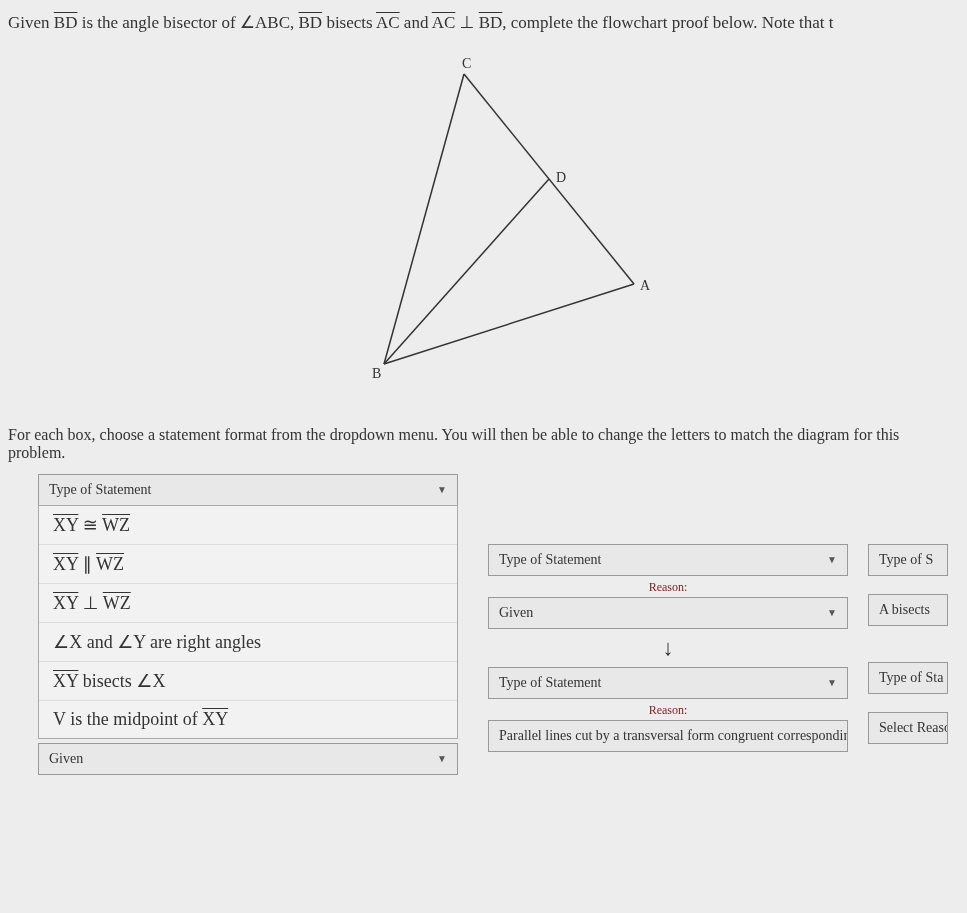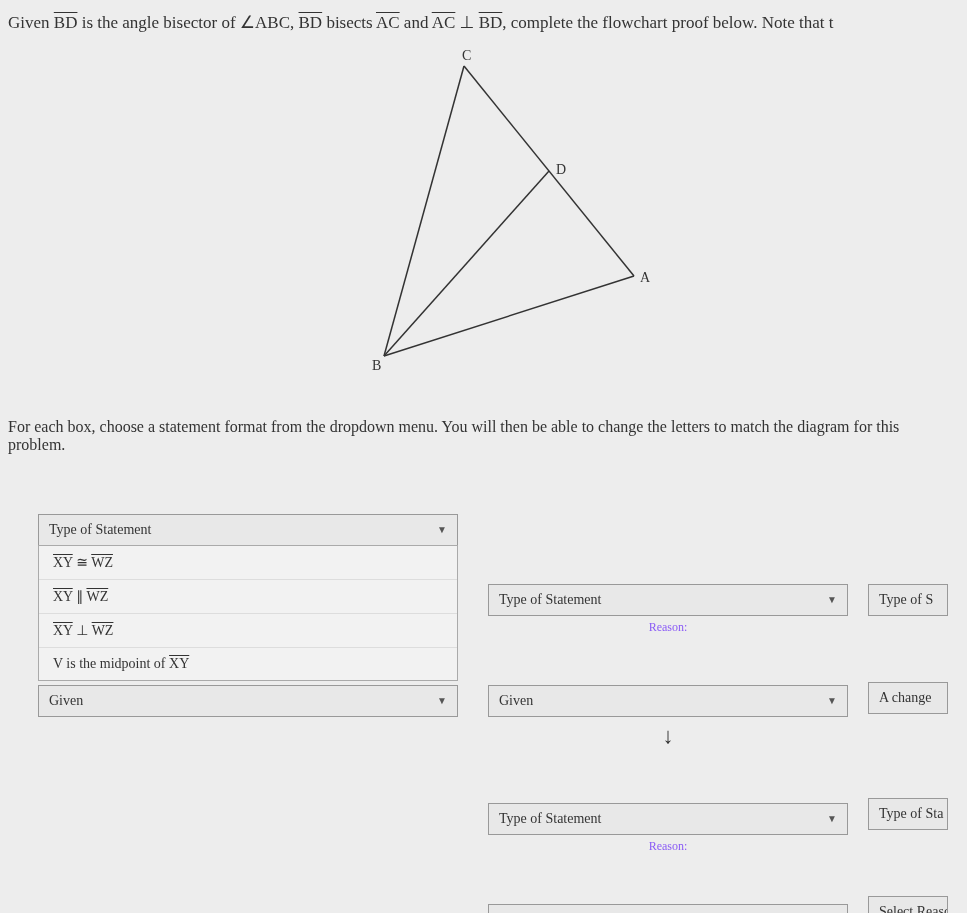--- a/index.html
+++ b/index.html
@@ -10,21 +10,21 @@
     height: 913px;
     overflow: hidden;
     color: #333;
   }
   .page {
     padding: 10px 8px;
   }
   .problem-text {
     font-size: 17px;
     line-height: 1.5;
-    margin-bottom: 10px;
+    margin-bottom: 18px;
   }
   .overline {
     text-decoration: overline;
   }
   .diagram-wrap {
     width: 100%;
     display: flex;
     justify-content: center;
     margin: 10px 0 30px 0;
   }
@@ -58,45 +58,44 @@
     background: #e8e8e8;
     padding: 6px 10px;
     font-size: 14px;
     font-family: Georgia, serif;
     display: flex;
     justify-content: space-between;
     align-items: center;
     height: 32px;
     white-space: nowrap;
     overflow: hidden;
-    margin-top: 48px;
   }
   .dropdown-box .caret {
     font-size: 10px;
     color: #555;
   }
   .option-list {
     border: 1px solid #aaa;
     background: #f2f2f2;
     margin-top: -1px;
   }
   .option-item {
     padding: 8px 14px;
-    font-size: 14px;
+    font-size: 18px;
     border-bottom: 1px solid #ddd;
     font-family: Georgia, serif;
     cursor: pointer;
   }
   .option-item:last-child { border-bottom: none; }
   .reason-row {
     display: flex;
     justify-content: center;
     font-size: 12px;
     padding: 4px 0 2px 0;
-    color: #8b5cf6;
+    color: #7f1d1d;
   }
   .arrow-down {
     text-align: center;
     font-size: 22px;
     padding: 6px 0;
   }
   .stmt-block { margin-bottom: 0; }
   svg.tri { display: block; }
 </style>
 </head>
@@ -127,20 +126,22 @@
 
     <div class="col-left">
       <div class="dropdown-box">
         <span>Type of Statement</span>
         <span class="caret">▼</span>
       </div>
       <div class="option-list">
         <div class="option-item"><span style="text-decoration:overline">XY</span> ≅ <span style="text-decoration:overline">WZ</span></div>
         <div class="option-item"><span style="text-decoration:overline">XY</span> ∥ <span style="text-decoration:overline">WZ</span></div>
         <div class="option-item"><span style="text-decoration:overline">XY</span> ⊥ <span style="text-decoration:overline">WZ</span></div>
+        <div class="option-item">∠X and ∠Y are right angles</div>
+        <div class="option-item"><span style="text-decoration:overline">XY</span> bisects ∠X</div>
         <div class="option-item">V is the midpoint of <span style="text-decoration:overline">XY</span></div>
       </div>
       <div class="dropdown-box" style="margin-top:4px">
         <span>Given</span>
         <span class="caret">▼</span>
       </div>
     </div>
 
     <div class="col-right-group">
 
@@ -171,21 +172,21 @@
         </div>
       </div>
 
       <div class="col-far">
         <div style="height:70px"></div>
         <div class="dropdown-box">
           <span>Type of S</span>
         </div>
         <div style="height:18px"></div>
         <div class="dropdown-box">
-          <span>A change</span>
+          <span>A bisects</span>
         </div>
         <div style="height:36px"></div>
         <div class="dropdown-box">
           <span>Type of Sta</span>
         </div>
         <div style="height:18px"></div>
         <div class="dropdown-box">
           <span>Select Reaso</span>
         </div>
       </div>

